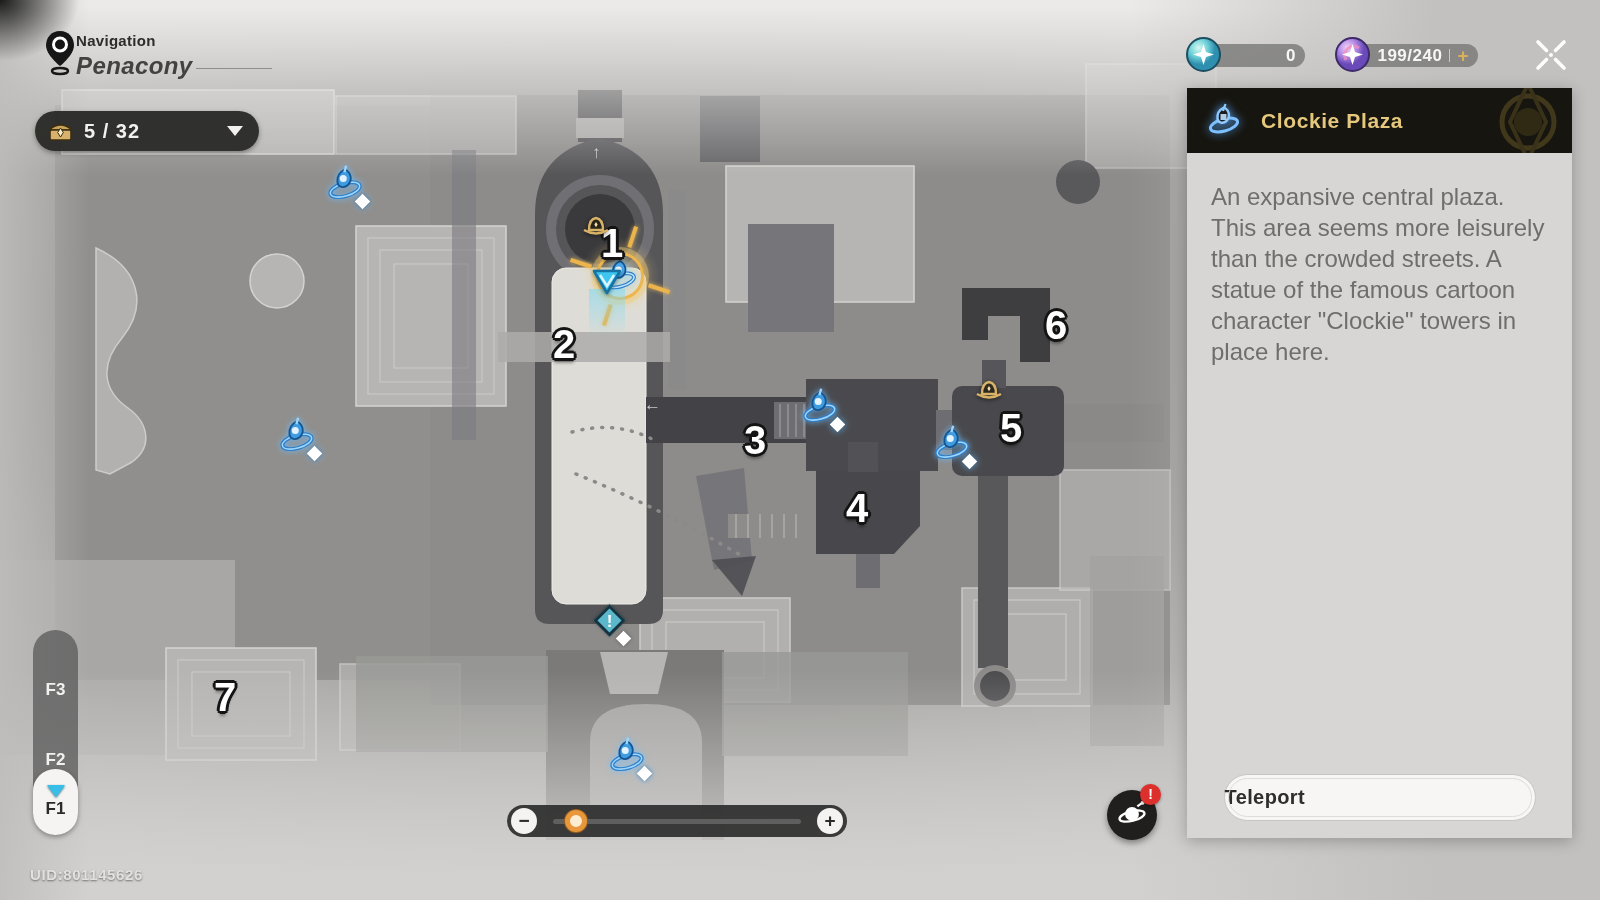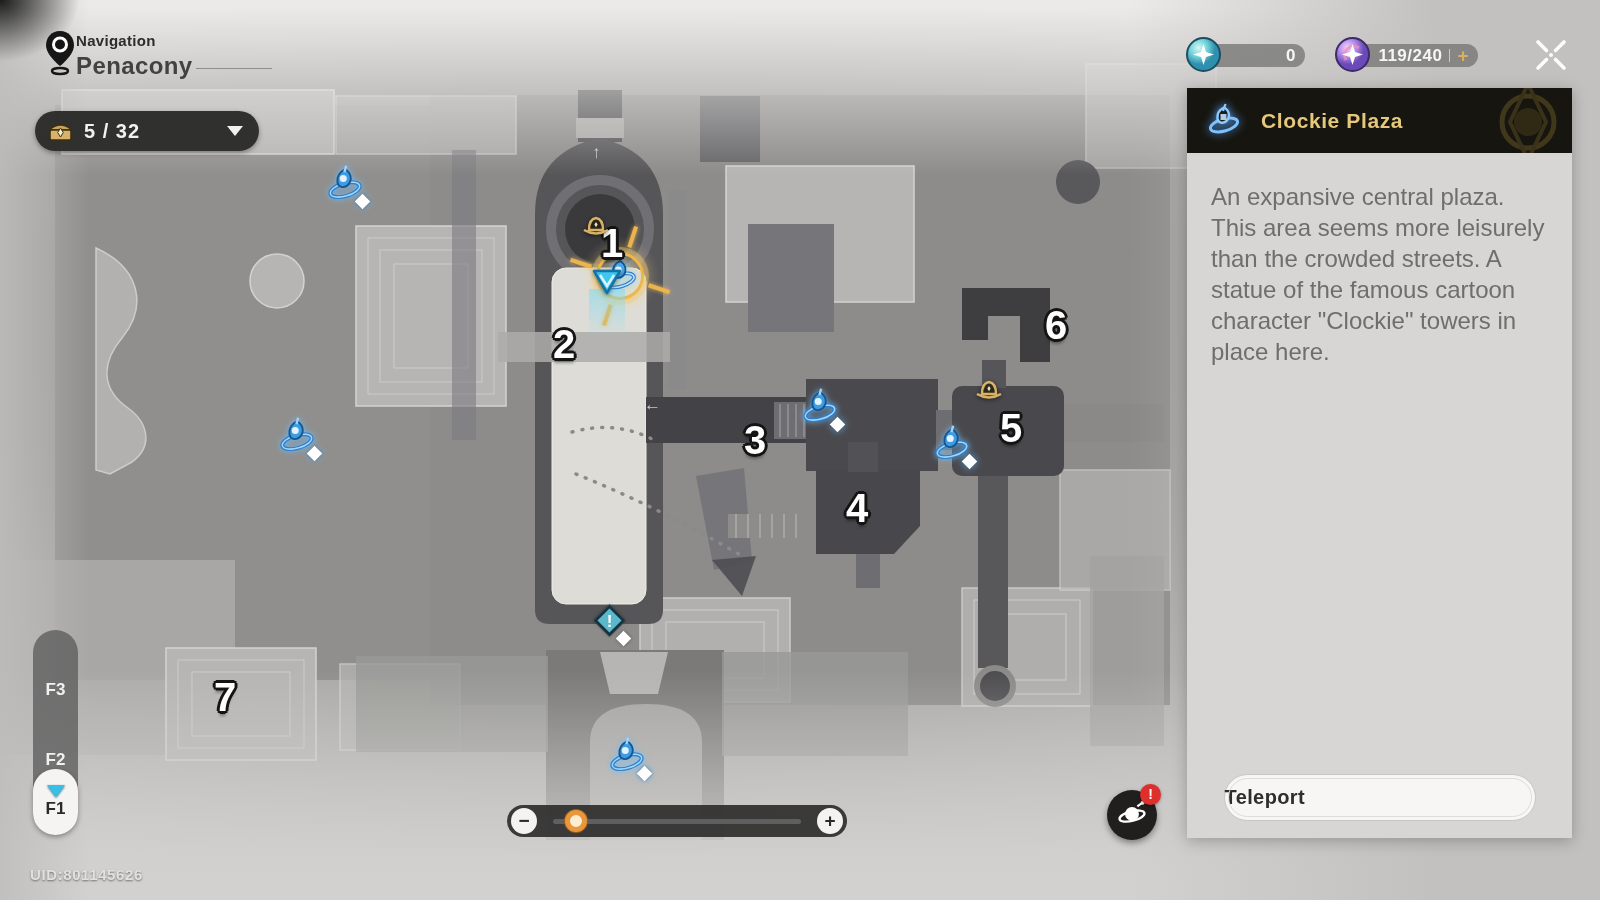--- a/index.html
+++ b/index.html
@@ -55,21 +55,21 @@
   .alert-diamond { position:absolute; left:8px; top:7px; width:23px; height:23px;
     background:#5ab8ca; border:3px solid #17333f; transform:rotate(45deg); box-shadow:0 0 3px rgba(0,0,0,.4); }
   .alert-glyph { position:absolute; left:8px; top:7px; width:23px; height:25px; color:#fff;
     font-size:17px; font-weight:800; text-align:center; line-height:25px; }
   .statue-wrap { width:30px; height:28px; filter:drop-shadow(0 1px 2px rgba(0,0,0,.6)); }
 
   
   .nav-block { position:absolute; left:44px; top:30px; display:flex; }
   .nav-texts { padding-top:2px; }
   .nav-label { font-size:15px; font-weight:700; color:#2c2c2c; letter-spacing:.3px; }
-  .nav-title { font-size:24px; font-weight:600; color:#424242; margin-top:3px; letter-spacing:.4px; }
+  .nav-title { font-size:24px; font-weight:600; color:#424242; margin-top:3px; letter-spacing:.4px;font-style:italic; }
   .nav-rule { position:absolute; left:196px; top:68px; width:76px; height:1px; background:#8e8e8c; }
   .chest-pill { position:absolute; left:35px; top:111px; width:224px; height:40px; border-radius:20px;
     background:rgba(40,40,38,.95); display:flex; align-items:center; padding:0 16px 0 12px;
     box-shadow:0 2px 5px rgba(0,0,0,.35); }
   .chest-count { color:#f2f1ef; font-size:20px; font-weight:600; margin-left:10px; letter-spacing:1px; }
   .chest-caret { margin-left:auto; width:0; height:0; border-left:8px solid transparent;
     border-right:8px solid transparent; border-top:10px solid #f2f1ef; }
 
   
   .currency { position:absolute; top:41px; height:28px; }
@@ -379,21 +379,21 @@
             <stop offset="100%" stop-color="#2f8fae"></stop>
           </radialGradient>
         </defs>
       <circle cx="18.5" cy="18.5" r="16.5" fill="url(#orbA)" stroke="#1d4e60" stroke-width="2"></circle>
       <path d="M18.5,8 L21,16 L29,18.5 L21,21 L18.5,29 L16,21 L8,18.5 L16,16 Z" fill="#fff"></path>
     </svg>
   </div>
 
   <div class="currency" style="left:1334px; width:146px;">
     <div class="cur-pill" style="width:128px;">
-      <span>119/240</span>
+      <span>199/240</span>
       <span class="cur-div"></span>
       <span class="cur-add">+</span>
     </div>
     <svg class="cur-orb" viewBox="0 0 37 37">
       <defs>
           <radialGradient id="orbB" cx="35%" cy="30%">
             <stop offset="0%" stop-color="#f4d9f7"></stop>
             <stop offset="50%" stop-color="#b98fe8"></stop>
             <stop offset="100%" stop-color="#6a4ab8"></stop>
           </radialGradient>

